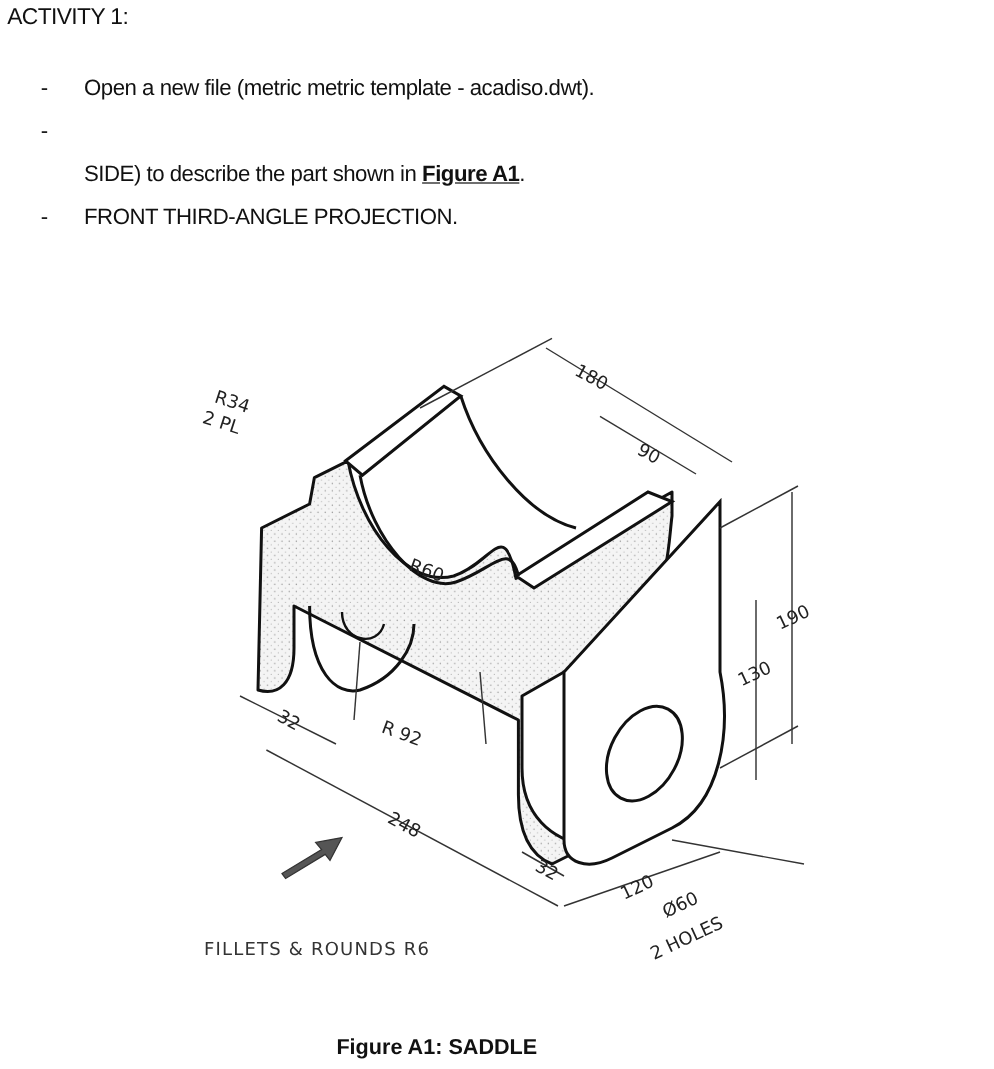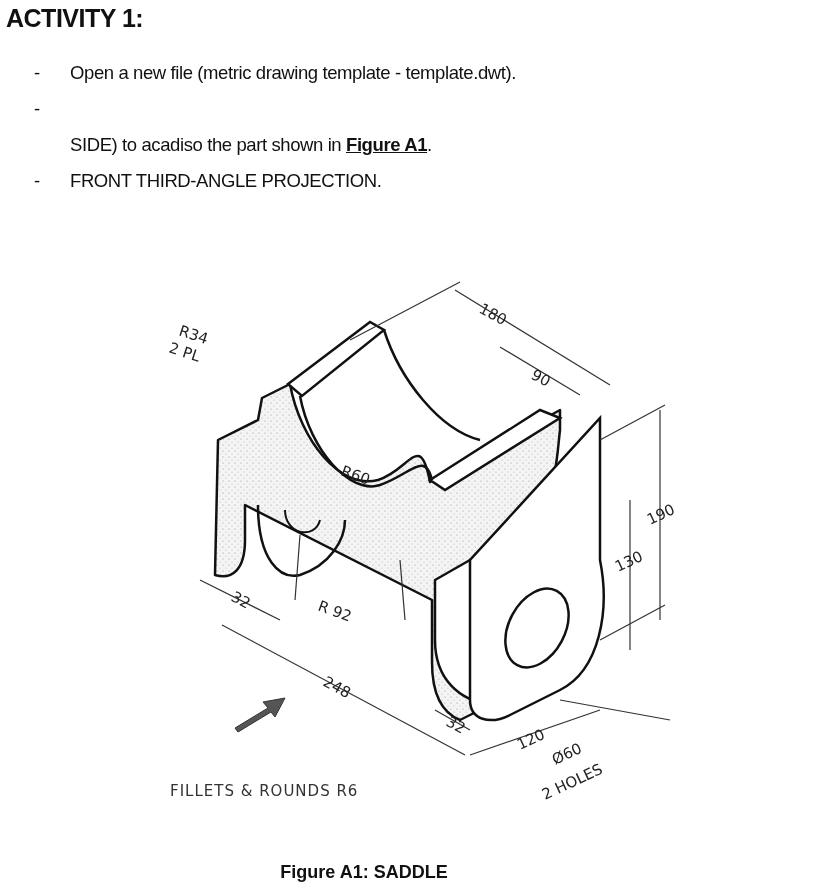--- a/index.html
+++ b/index.html
@@ -1,45 +1,45 @@
 <!DOCTYPE html>
 <html><head>
 <meta charset="utf-8">
 <style>
   html, body { margin: 0; padding: 0; background: #ffffff; }
   body { width: 828px; height: 891px; position: relative; overflow: hidden;
          font-family: "Liberation Sans", sans-serif; color: #111; }
-  .title { position: absolute; left: 6px; top: 4px; font-size: 25px; font-weight: bold;
+  .title { position: absolute; left: 6px; top: 4px; font-size: 19px; font-weight: normal;
            letter-spacing: -0.5px; }
   .bullets { position: absolute; left: 32px; top: 55px; width: 796px; }
   .bullet { display: flex; font-size: 18.5px; line-height: 36px; letter-spacing: -0.4px; }
   .dash { width: 36px; flex: 0 0 36px; text-align: left; padding-left: 2px; }
   .btext { flex: 1; }
   .bold { font-weight: bold; text-decoration: underline; }
   .drawing { position: absolute; left: 150px; top: 270px; width: 600px; height: 540px; }
   .caption { position: absolute; left: 0; width: 728px; top: 862px; text-align: center;
              font-size: 18px; font-weight: bold; }
   .dimtext { font-family: "DejaVu Sans", sans-serif; font-size: 15px; fill: #222; }
   .note { font-family: "DejaVu Sans", sans-serif; font-size: 15px; fill: #333; letter-spacing: 1px; }
 </style>
 </head>
 <body>
 
 <div class="title">ACTIVITY 1:</div>
 
 <div class="bullets">
   <div class="bullet">
     <span class="dash">-</span>
-    <span class="btext">Open a new file (metric drawing template - template.dwt).</span>
+    <span class="btext">Open a new file (metric metric template - acadiso.dwt).</span>
   </div>
   <div class="bullet">
     <span class="dash">-</span>
     <span class="btext">
       <br>
-      <span>SIDE) to acadiso the part shown in </span><span class="bold">Figure A1</span><span>.</span>
+      <span>SIDE) to describe the part shown in </span><span class="bold">Figure A1</span><span>.</span>
     </span>
   </div>
   <div class="bullet">
     <span class="dash">-</span>
     <span class="btext">FRONT THIRD-ANGLE PROJECTION.</span>
   </div>
 </div>
 
 <svg class="drawing" viewBox="150 270 600 540" xmlns="http://www.w3.org/2000/svg">
   <defs>

